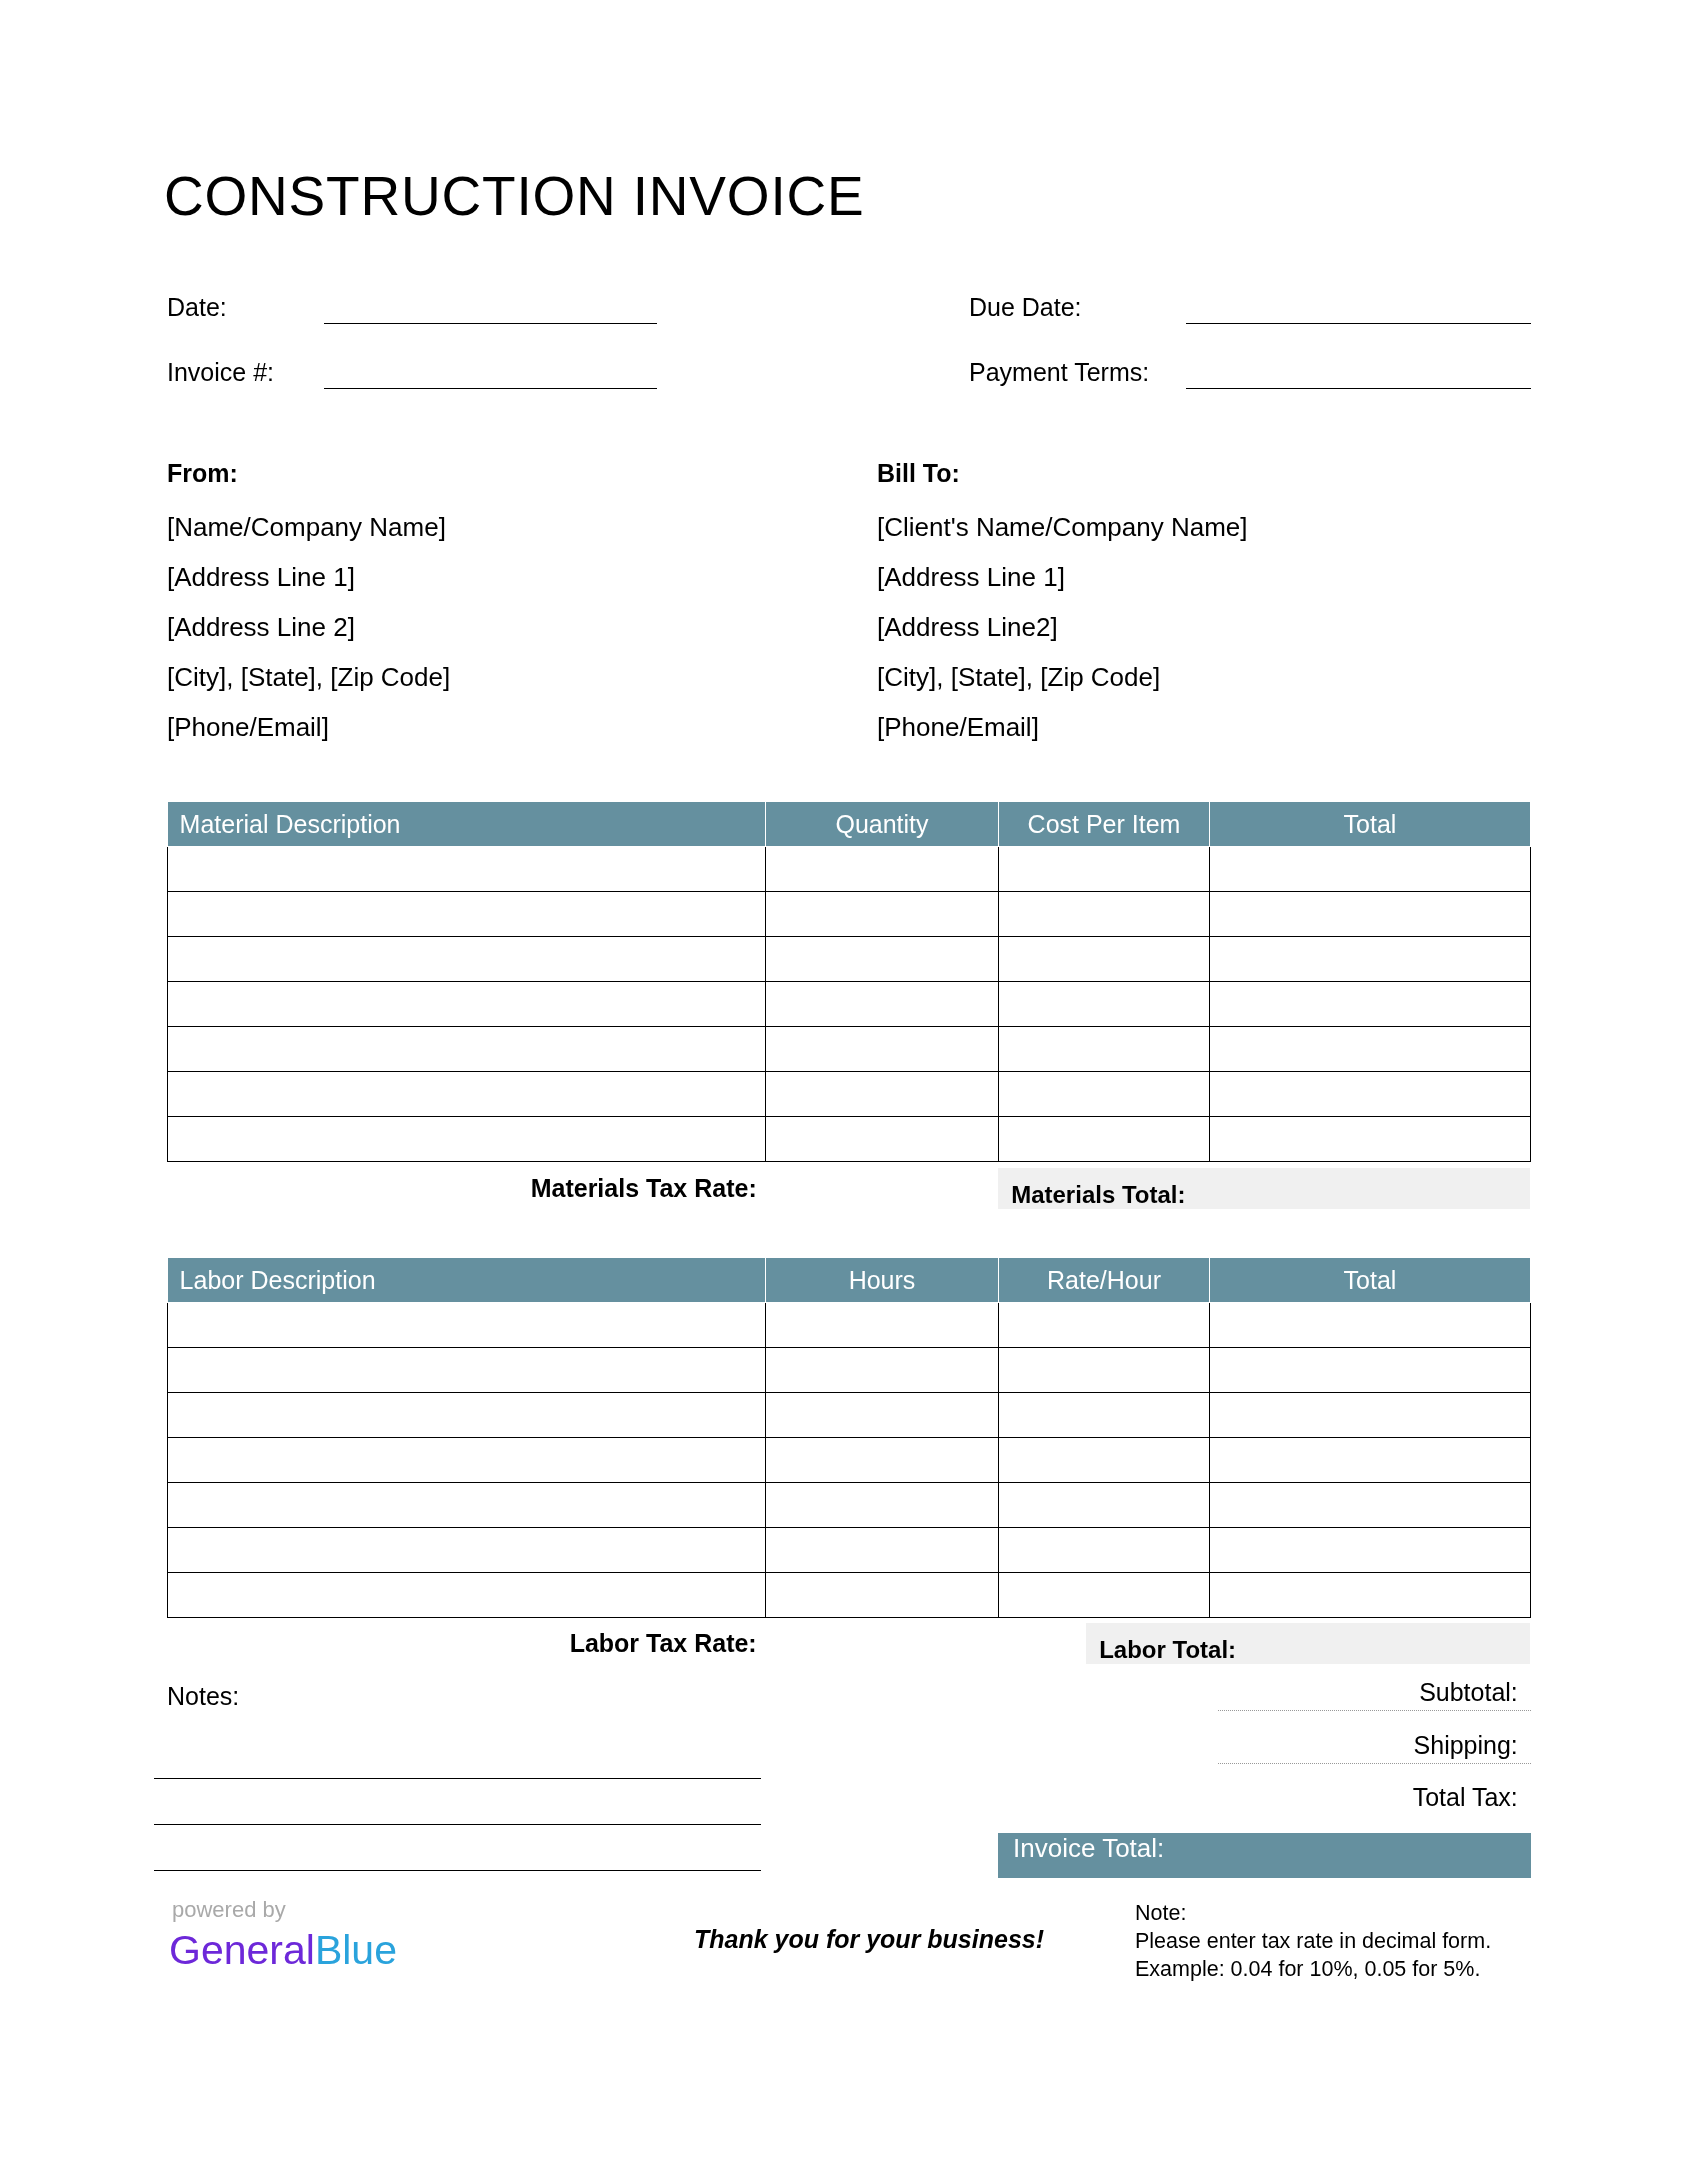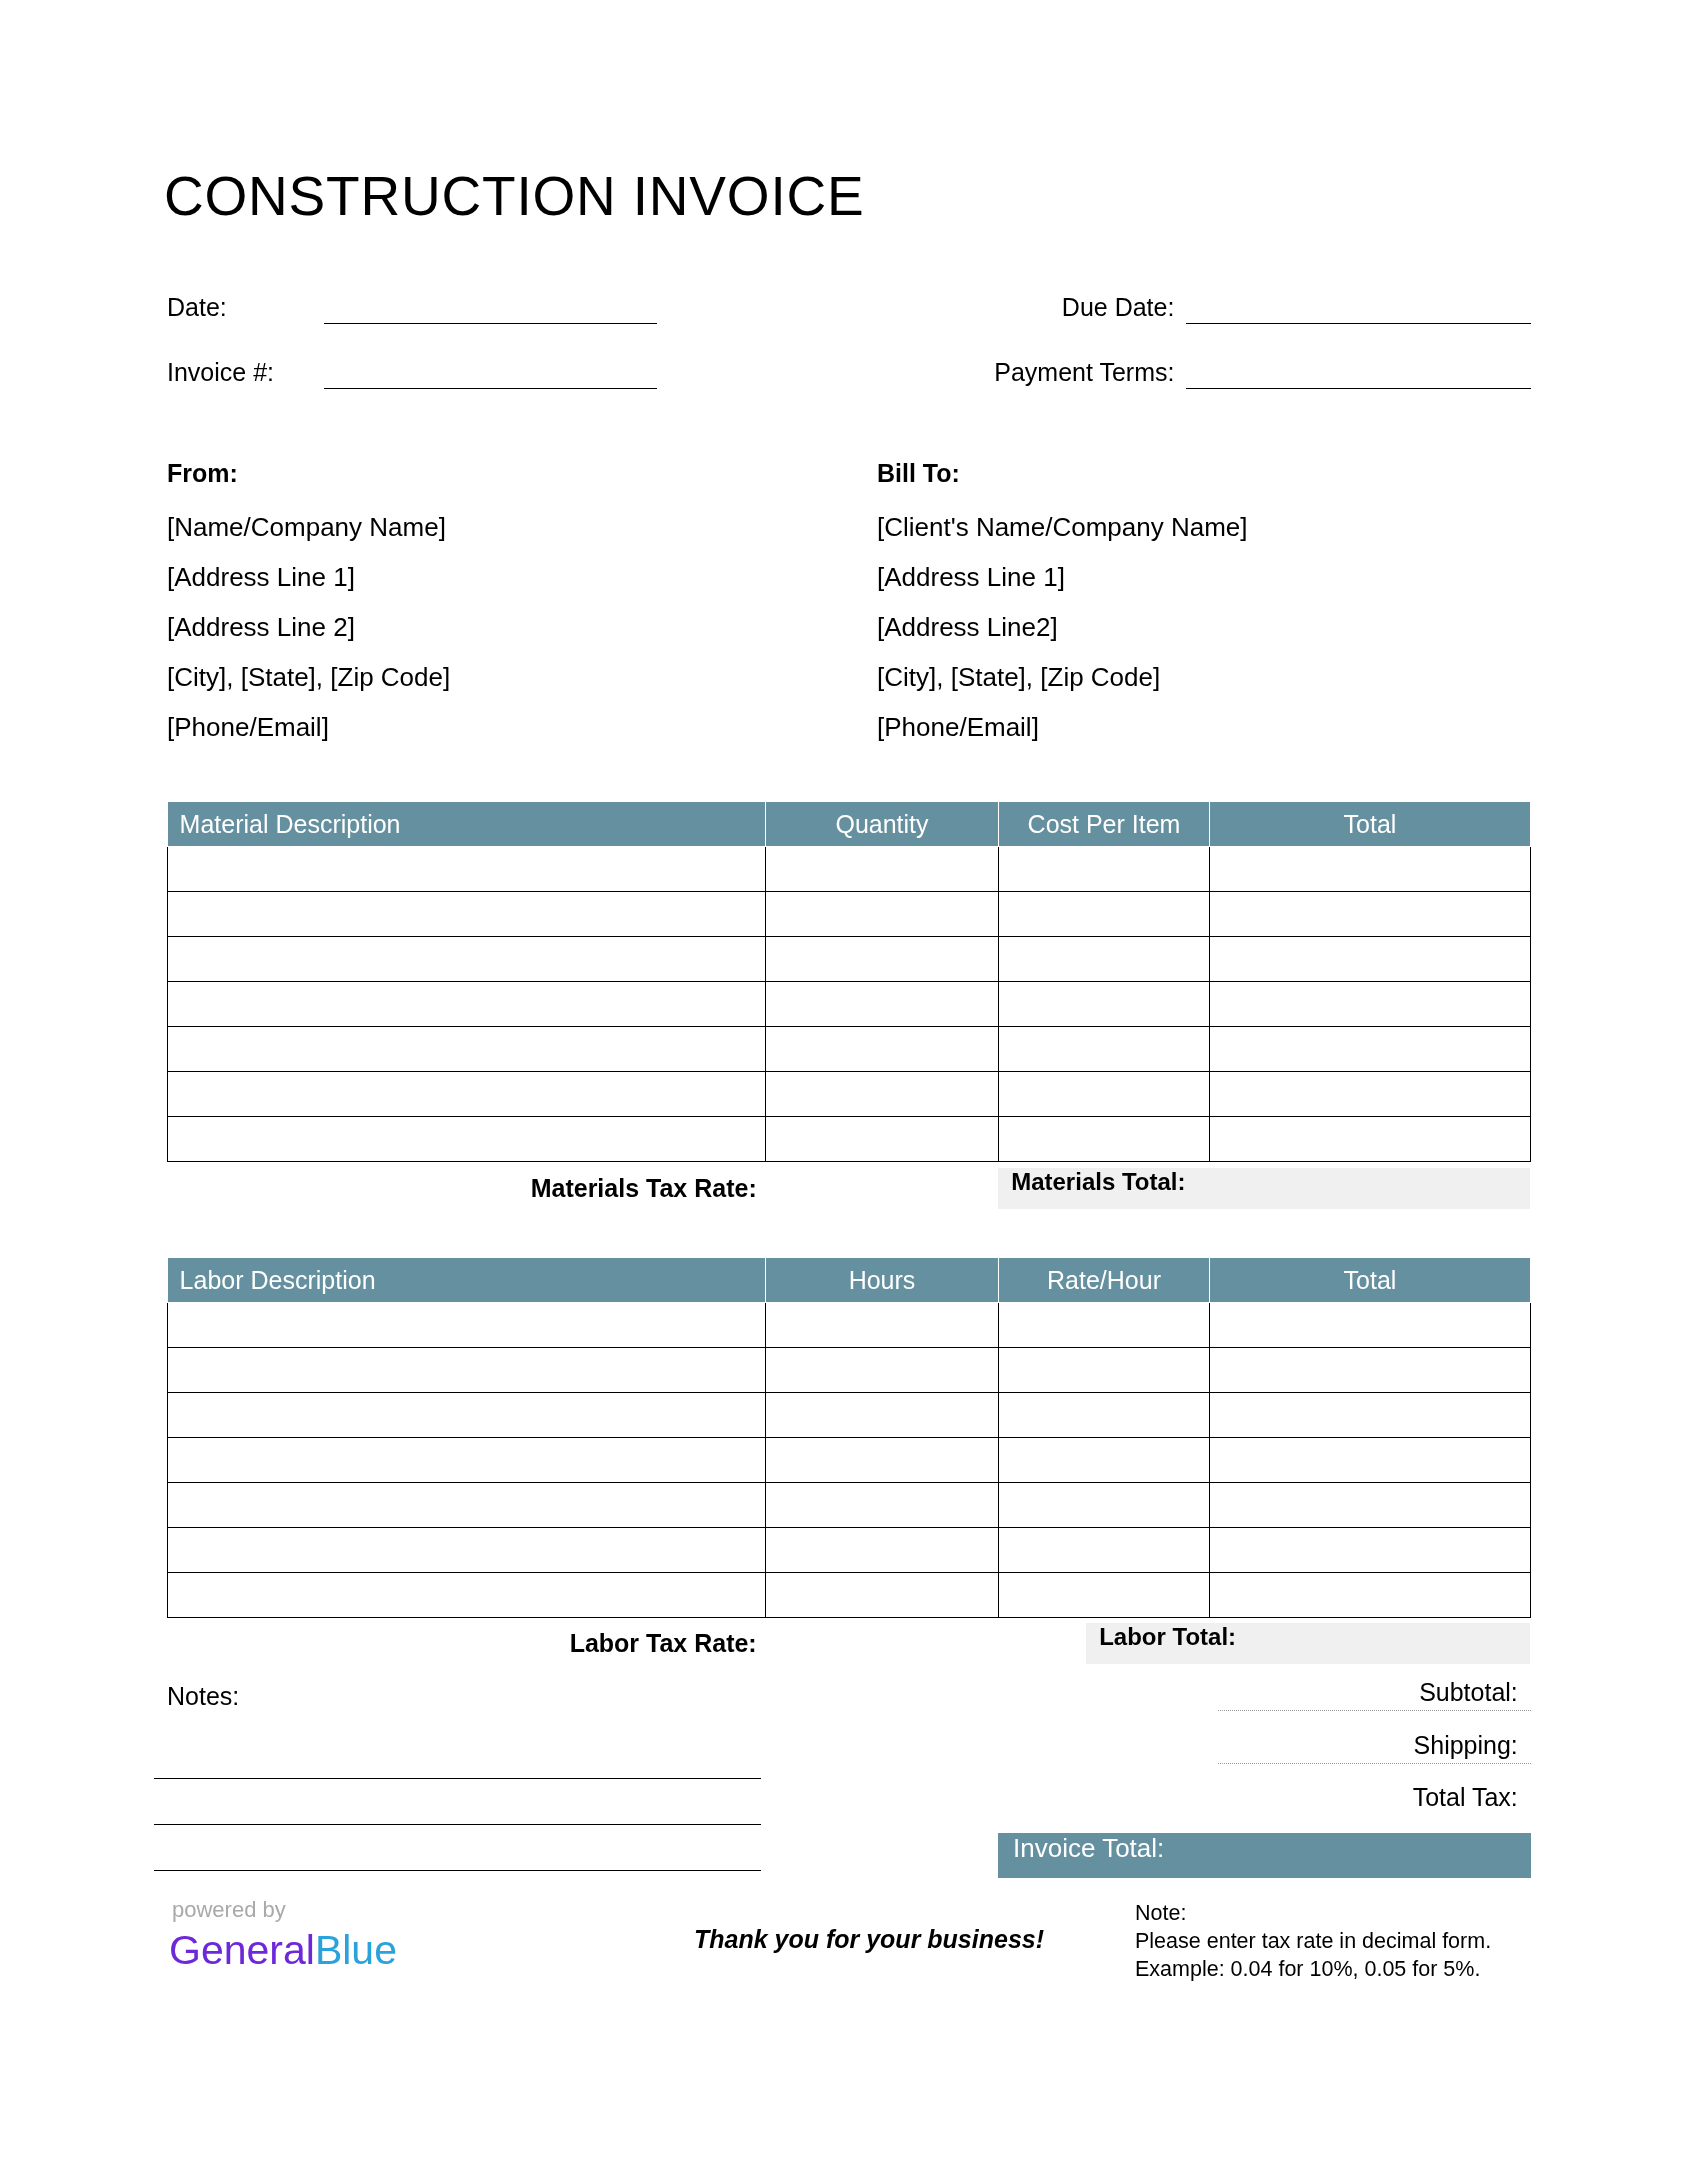--- a/index.html
+++ b/index.html
@@ -8,21 +8,21 @@
 
   .title{position:absolute;left:164px;top:164px;font-size:55px;font-weight:400;letter-spacing:0.8px;margin:0;}
 
   
   .meta{position:absolute;}
   .meta-left{left:167px;top:291px;width:490px;}
   .meta-right{left:969px;top:291px;width:562px;}
   .meta-row{display:flex;align-items:flex-end;height:33px;margin-bottom:32px;}
   .meta-label{font-size:25px;line-height:33px;white-space:nowrap;}
   .meta-left .meta-label{width:157px;}
-  .meta-right .meta-label{width:217px;text-align:right;padding-right:11.6px;box-sizing:border-box;}
+  .meta-right .meta-label{width:217px;text-align:left;padding-right:11.6px;box-sizing:border-box;}
   .meta-line{flex:1;height:31px;border-bottom:1.7px solid #000;font-size:25px;}
 
   
   .party{position:absolute;top:453px;}
   .from-block{left:167px;width:629px;}
   .billto-block{left:877px;width:629px;}
   .party-label{font-size:25px;font-weight:bold;margin-bottom:8.3px;line-height:41px;}
   .party-line{font-size:26px;line-height:50px;}
 
   
@@ -34,21 +34,21 @@
   table.grid th.c-num{text-align:center;}
   table.grid td{border:1.7px solid #000;height:44px;padding:0 8.3px;font-size:23px;background:#fff;}
   .col-desc{width:598px;} .col-qty{width:233px;} .col-cost{width:211px;} .col-total{width:321px;}
 
   
   .taxrow{position:absolute;left:167px;width:1363px;height:41px;display:flex;}
   .materials-taxrow{top:1168px;}
   .labor-taxrow{top:1623px;gap:44px;}
   .tax-label{width:598px;box-sizing:border-box;text-align:right;padding-right:8.3px;font-weight:bold;font-size:25px;line-height:41px;}
   .tax-input{width:233px;height:41px;}
-  .total-bar{flex:1;background:var(--total-bar-bg,#f0f0f0);display:flex;align-items:flex-start;padding-left:13.2px;box-sizing:border-box;}
+  .total-bar{flex:1;background:var(--total-bar-bg,#f0f0f0);display:flex;align-items:flex-end;padding-left:13.2px;box-sizing:border-box;}
   .total-label{font-weight:bold;font-size:24px;}
   .total-value{flex:1;height:33px;margin-left:10px;}
 
   
   .notes-label{position:absolute;left:167px;top:1679px;font-size:25px;line-height:35px;}
   .notes-lines{position:absolute;left:154px;top:1733px;width:607px;}
   .note-line{height:45px;border-bottom:1.7px solid #000;font-size:23px;}
 
   
   .summary{position:absolute;left:910px;top:1675px;width:621px;}

